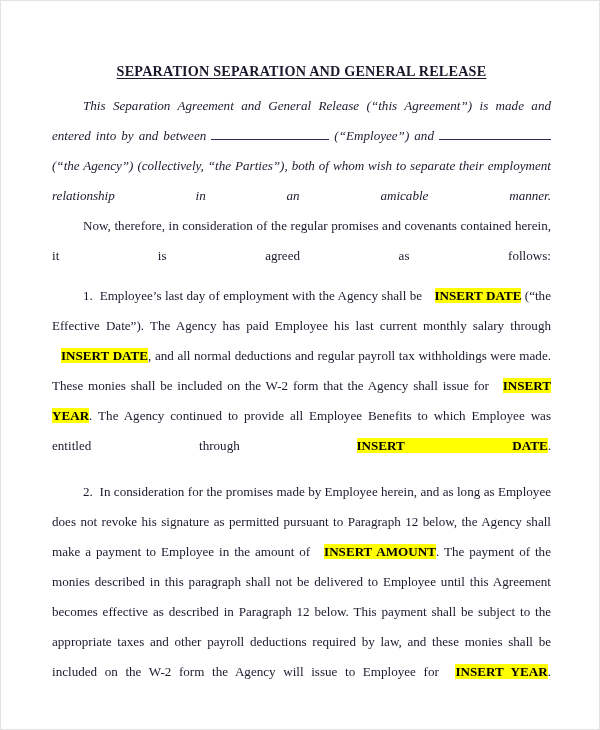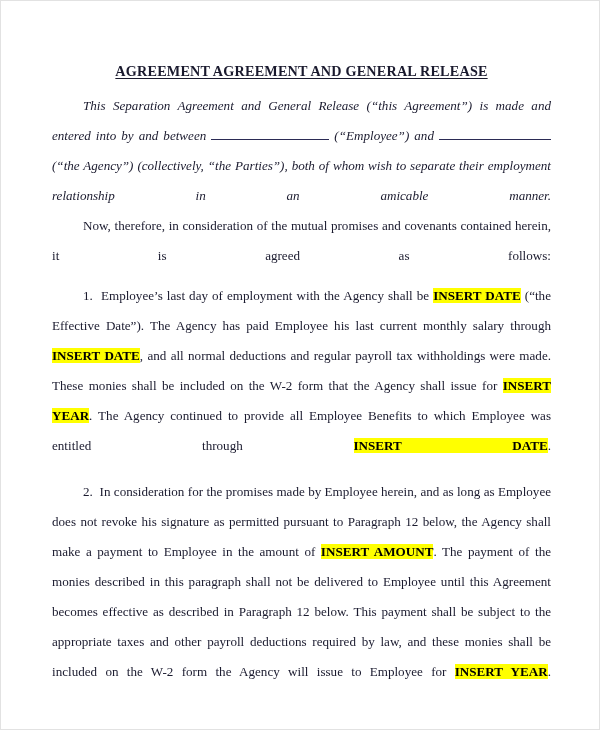--- a/index.html
+++ b/index.html
@@ -69,47 +69,48 @@
 
   .p1 { top: 90px; font-style: italic; }
   .p2 { top: 210px; }
   .p3 { top: 280px; }
   .p4 { top: 476px; }
 
   .hl {
     background-color: #ffff00;
     font-weight: bold;
     color: #000000;
+    margin-left: 9px;
   }
 
   .blankline {
     display: inline-block;
     border-bottom: 1px solid #2b2b55;
     height: 0.85em;
     vertical-align: baseline;
   }
   .blank-a { width: 118px; }
   .blank-b { width: 112px; }
 
   .numlabel { font-weight: normal; }
 </style>
 </head>
 <body>
 
 <div class="page">
   <div class="doc-body">
 
-    <h1 class="doc-title">AGREEMENT AGREEMENT AND GENERAL RELEASE</h1>
+    <h1 class="doc-title">SEPARATION SEPARATION AND GENERAL RELEASE</h1>
 
     <p class="para p1">
       <span class="indent"></span><span>This Separation Agreement and General Release (“this Agreement”) is made and entered into by and between </span><span class="blankline blank-a"></span><span> (“Employee”) and </span><span class="blankline blank-b"></span><span> (“the Agency”) (collectively, “the Parties”), both of whom wish to separate their employment relationship in an amicable manner.</span>
     </p>
 
     <p class="para p2">
-      <span class="indent"></span><span>Now, therefore, in consideration of the mutual promises and covenants contained herein, it is agreed as follows:</span>
+      <span class="indent"></span><span>Now, therefore, in consideration of the regular promises and covenants contained herein, it is agreed as follows:</span>
     </p>
 
     <p class="para p3">
       <span class="indent"></span><span class="numlabel">1.</span>&nbsp; <span>Employee’s last day of employment with the Agency shall be </span><span class="hl">INSERT DATE</span><span> (“the Effective Date”).  The Agency has paid Employee his last current monthly salary through </span><span class="hl">INSERT DATE</span><span>, and all normal deductions and regular payroll tax withholdings were made.  These monies shall be included on the W-2 form that the Agency shall issue for </span><span class="hl">INSERT YEAR</span><span>.  The Agency continued to provide all Employee Benefits to which Employee was entitled through </span><span class="hl">INSERT DATE</span><span>.</span>
     </p>
 
     <p class="para p4">
       <span class="indent"></span><span class="numlabel">2.</span>&nbsp; <span>In consideration for the promises made by Employee herein, and as long as Employee does not revoke his signature as permitted pursuant to Paragraph 12 below, the Agency shall make a payment to Employee in the amount of </span><span class="hl">INSERT AMOUNT</span><span>.  The payment of the monies described in this paragraph shall not be delivered to Employee until this Agreement becomes effective as described in Paragraph 12 below.  This payment shall be subject to the appropriate taxes and other payroll deductions required by law, and these monies shall be included on the W-2 form the Agency will issue to Employee for </span><span class="hl">INSERT YEAR</span><span>.</span>
     </p>
 

